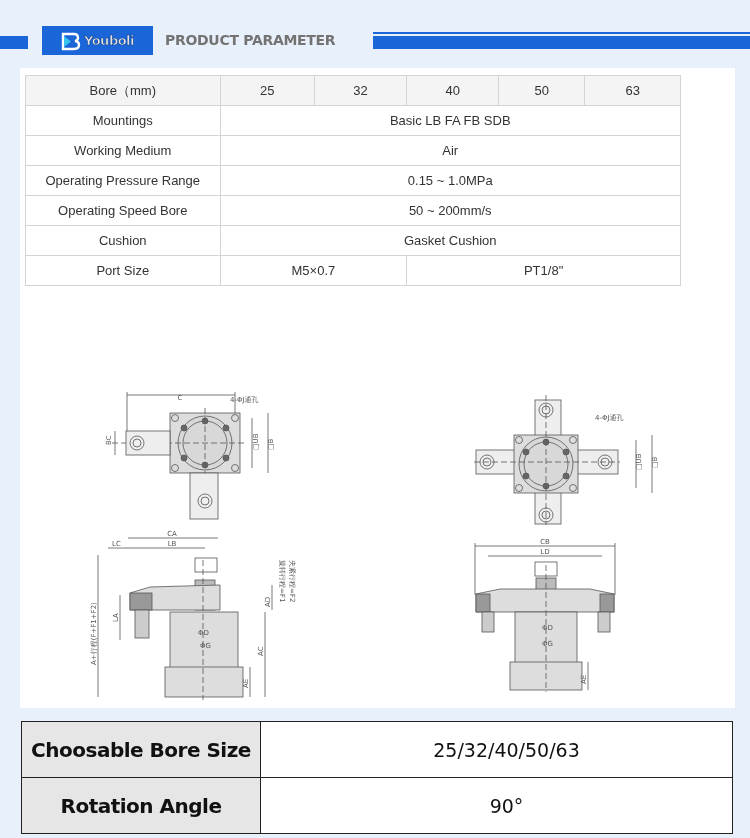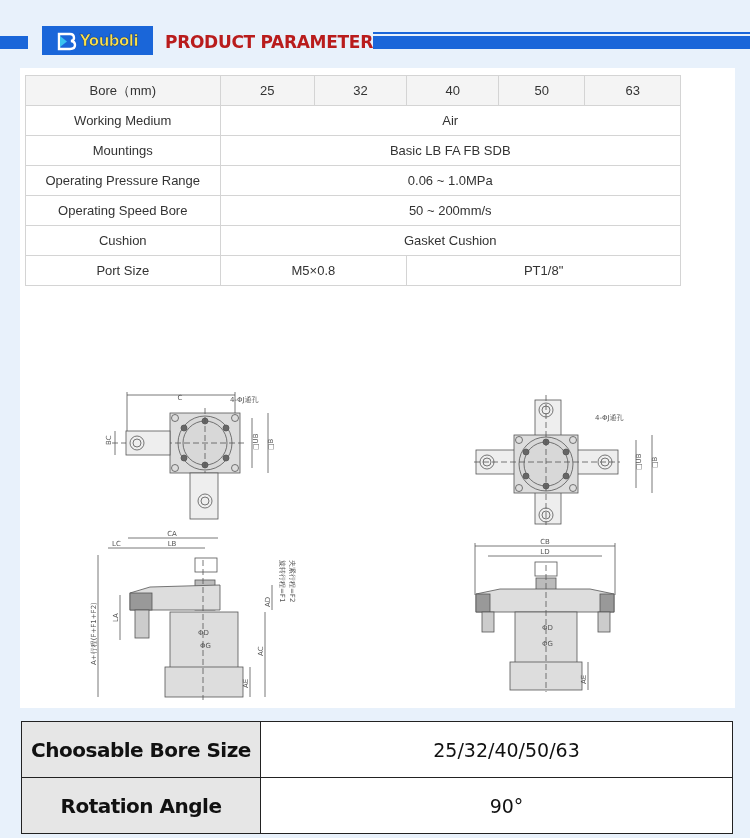--- a/index.html
+++ b/index.html
@@ -1,21 +1,21 @@
 <!DOCTYPE html>
 <html><head>
 <meta charset="utf-8">
 <style>
   html,body{margin:0;padding:0;}
   body{width:750px;height:838px;background:#e8f1fb;position:relative;overflow:hidden;font-family:"Liberation Sans","DejaVu Sans",sans-serif;color:#333;}
   .hdr-left-bar{position:absolute;left:0;top:36px;width:28px;height:13px;background:#1a66d9;}
   .logo{position:absolute;left:42px;top:26px;width:111px;height:29px;background:#1a66d9;display:flex;align-items:center;justify-content:center;gap:3px;}
   .logo-mark{width:20px;height:20px;position:relative;}
-  .logo-text{color:#fde047;font-weight:bold;font-size:15px;font-family:"DejaVu Sans",sans-serif;letter-spacing:-0.5px;-webkit-text-stroke:0.6px #0d3f8f;}
-  .hdr-title{position:absolute;left:165px;top:32px;font-size:17px;font-weight:bold;color:#b91c1c;letter-spacing:-0.3px;font-family:"DejaVu Sans",sans-serif;}
+  .logo-text{color:#e5e5e5;font-weight:bold;font-size:13px;font-family:"DejaVu Sans",sans-serif;letter-spacing:-0.5px;-webkit-text-stroke:0.6px #0d3f8f;}
+  .hdr-title{position:absolute;left:165px;top:32px;font-size:14px;font-weight:bold;color:#737373;letter-spacing:-0.3px;font-family:"DejaVu Sans",sans-serif;}
   .hdr-right-thin{position:absolute;left:373px;top:32px;right:0;height:2px;background:#1a66d9;}
   .hdr-right-thick{position:absolute;left:373px;top:36px;right:0;height:13px;background:#1a66d9;}
   .panel{position:absolute;left:20px;top:68px;width:715px;height:640px;background:#fff;}
   table.spec{position:absolute;left:25px;top:75px;width:656px;border-collapse:collapse;font-size:13px;color:#333;}
   table.spec td{border:1px solid #d4d4d4;height:29px;text-align:center;padding:0;}
   table.spec tr.head td{background:#f4f4f4;}
   .drawings{position:absolute;left:25px;top:380px;width:702px;height:325px;}
   table.sum{position:absolute;left:21px;top:721px;width:712px;border-collapse:collapse;border-radius:24px;}
   table.sum td{border:1.5px solid #222;height:53px;text-align:center;}
   table.sum td.k{background:#e6e6e6;width:236px;font-weight:bold;font-size:20px;color:#111;font-family:"DejaVu Sans",sans-serif;letter-spacing:-0.5px;}
@@ -50,42 +50,42 @@
   <tbody>
       <tr class="head">
     <td>Bore（mm)</td>
     <td>25</td>
     <td>32</td>
     <td>40</td>
     <td>50</td>
     <td>63</td>
   </tr>
   <tr>
+    <td>Mountings</td>
+    <td colspan="5">Basic LB FA FB SDB</td>
+  </tr>
+  <tr>
     <td>Working Medium</td>
     <td colspan="5">Air</td>
   </tr>
   <tr>
-    <td>Mountings</td>
-    <td colspan="5">Basic LB FA FB SDB</td>
-  </tr>
-  <tr>
     <td>Operating Pressure Range</td>
-    <td colspan="5">0.06 ~ 1.0MPa</td>
+    <td colspan="5">0.15 ~ 1.0MPa</td>
   </tr>
   <tr>
     <td>Operating Speed Bore</td>
     <td colspan="5">50 ~ 200mm/s</td>
   </tr>
   <tr>
     <td>Cushion</td>
     <td colspan="5">Gasket Cushion</td>
   </tr>
   <tr>
     <td>Port Size</td>
-    <td colspan="2">M5×0.8</td>
+    <td colspan="2">M5×0.7</td>
     <td colspan="3">PT1/8"</td>
   </tr>
 </tbody>
   </table>
 
 <svg class="drawings" viewBox="25 380 702 325" font-family="DejaVu Sans, sans-serif" font-size="7" fill="none" stroke="#555" stroke-width="0.8">
 
   <g>
     <line x1="127" y1="395" x2="235" y2="395"></line>
     <line x1="127" y1="392" x2="127" y2="435"></line>

